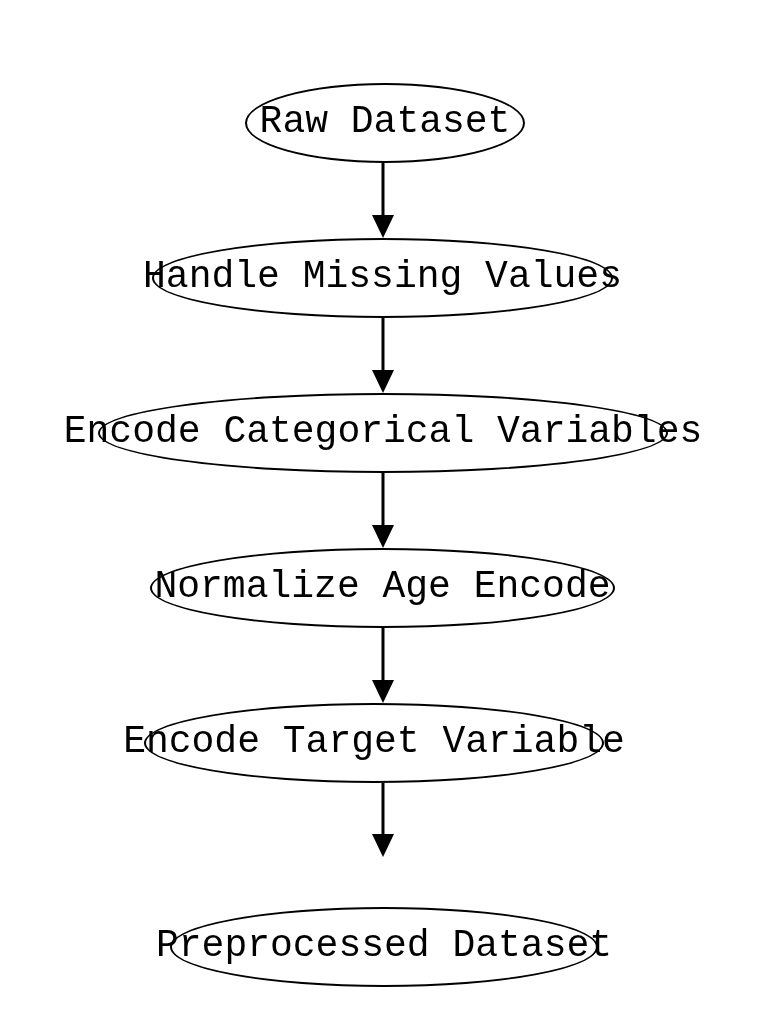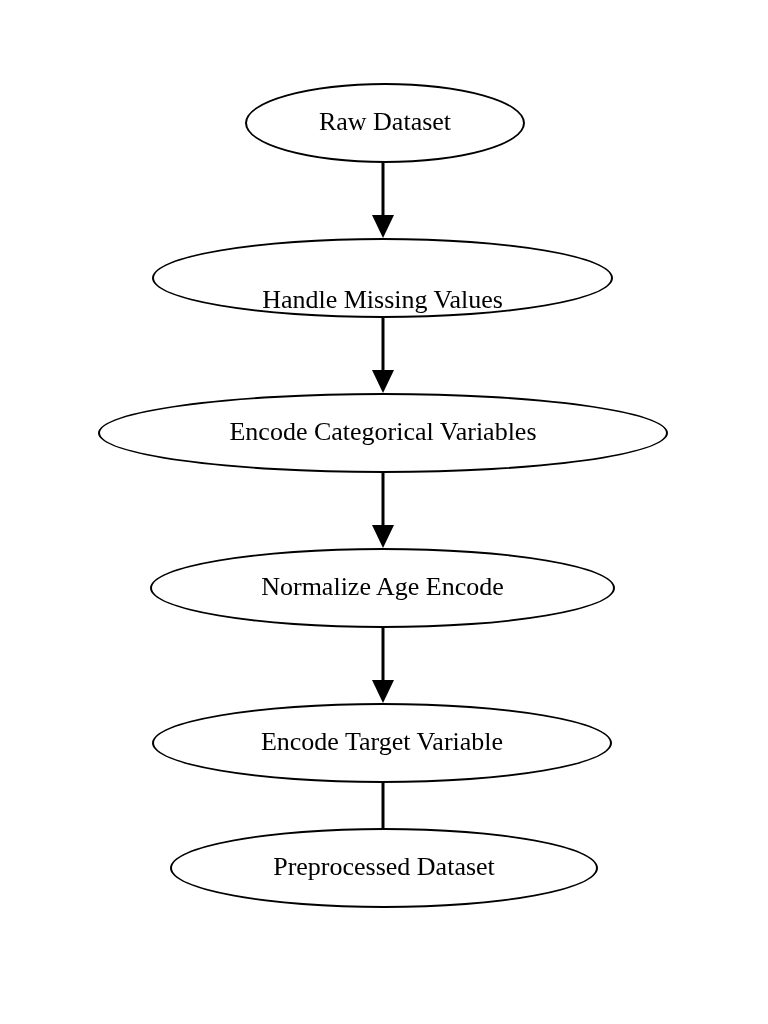--- a/index.html
+++ b/index.html
@@ -15,25 +15,26 @@
     position: absolute;
     box-sizing: border-box;
     border: 2px solid #000000;
     border-radius: 50%;
     background: #ffffff;
     display: flex;
     align-items: center;
     justify-content: center;
   }
   .node .label {
-    font-size: 26px;
+    font-size: 38px;
     line-height: 1;
     color: #000000;
     white-space: nowrap;
     padding-bottom: 3px;
+    font-family: Liberation Mono, monospace;
   }
   .arrow { position: absolute; width: 22px; }
   .arrow .shaft {
     position: absolute;
     top: 0;
     left: 50%;
     transform: translateX(-50%);
     width: 3px;
     height: calc(100% - 21px);
     background: #000000;
@@ -43,25 +44,25 @@
     bottom: 0;
     left: 0;
     width: 0;
     height: 0;
     border-left: 11px solid transparent;
     border-right: 11px solid transparent;
     border-top: 23px solid #000000;
   }
   
   .n1 { left: 245px; top:  83px; width: 280px; height: 80px; }
-  .n2 { left: 152px; top: 238px; width: 461px; height: 80px; align-items: flex-end; }
+  .n2 { left: 152px; top: 238px; width: 461px; height: 80px; }
   .n3 { left:  98px; top: 393px; width: 570px; height: 80px; text-align: center; }
   .n4 { left: 150px; top: 548px; width: 465px; height: 80px; }
-  .n5 { left: 152px; top: 703px; width: 460px; height: 80px; }
-  .n6 { left: 170px; top: 828px; width: 428px; height: 80px; }
+  .n5 { left: 144px; top: 703px; width: 460px; height: 80px; }
+  .n6 { left: 170px; top: 907px; width: 428px; height: 80px; }
   
   .a1 { left: 372px; top: 163px; height: 75px; }
   .a2 { left: 372px; top: 318px; height: 75px; }
   .a3 { left: 372px; top: 473px; height: 75px; }
   .a4 { left: 372px; top: 628px; height: 75px; }
   .a5 { left: 372px; top: 783px; height: 74px; }
 </style>
 </head>
 <body>
 

